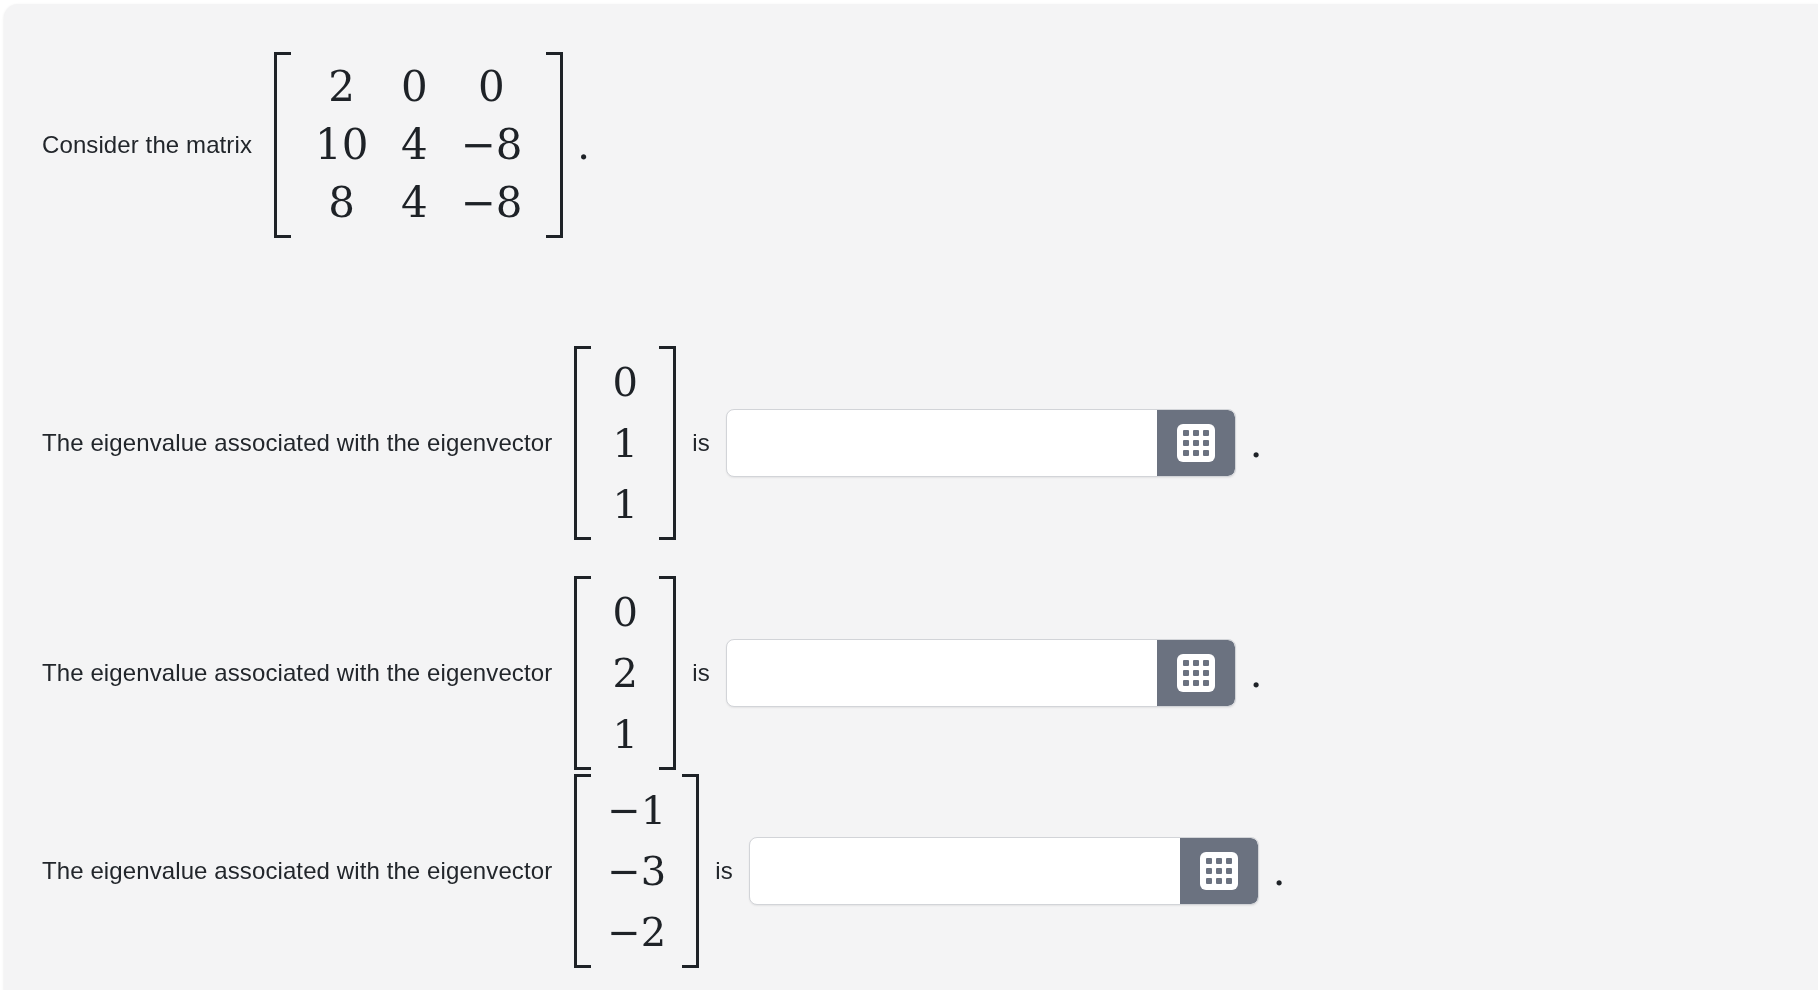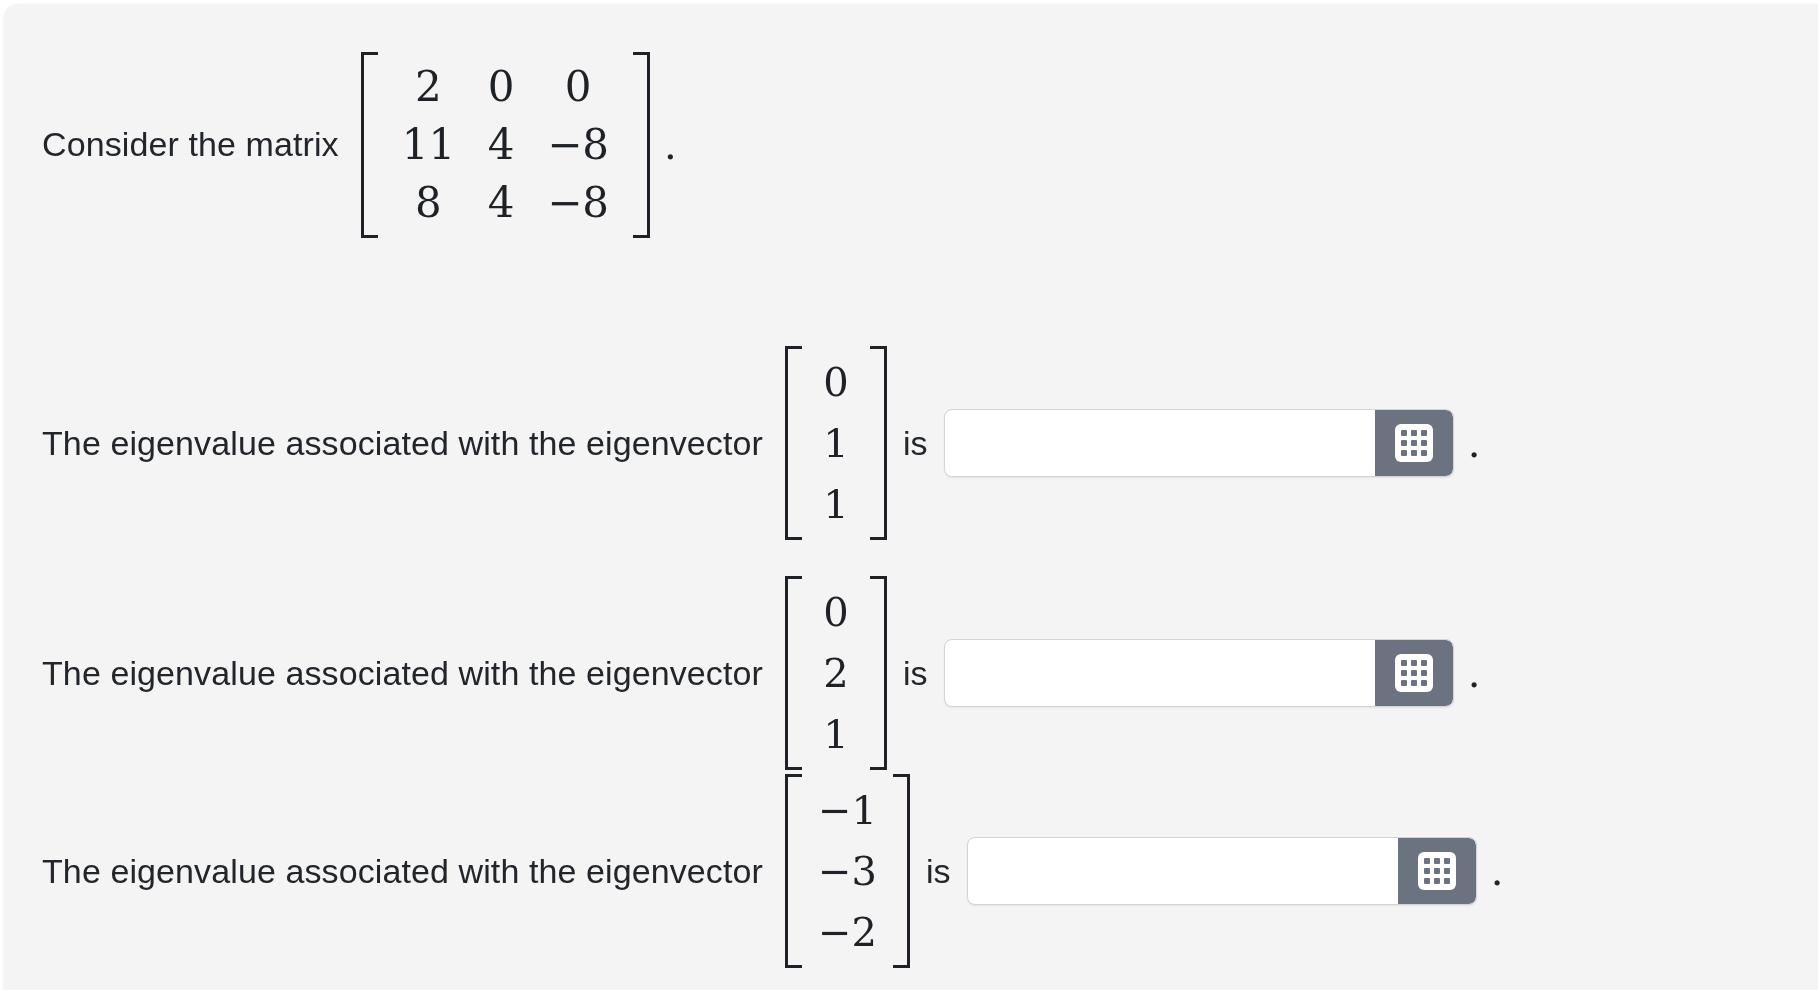--- a/index.html
+++ b/index.html
@@ -30,21 +30,21 @@
   
   .q-row {
     position: absolute;
     display: flex;
     align-items: center;
     white-space: nowrap;
   }
 
   .prose {
     font-family: "Liberation Sans", sans-serif;
-    font-size: 34px;
+    font-size: 24px;
     color: #22262b;
     letter-spacing: 0.1px;
   }
 
   
   .matrix {
     display: inline-flex;
     align-items: stretch;
     font-family: "DejaVu Serif", "Liberation Serif", serif;
     color: #1e2227;
@@ -152,21 +152,21 @@
     <span class="prose">Consider the matrix</span>
 
     <span class="gap-md"></span>
 
     <span class="matrix" id="matrix-A">
       <span class="brk left"></span>
       <span class="mgrid">
         <span class="mcell">2</span>
         <span class="mcell">0</span>
         <span class="mcell">0</span>
-        <span class="mcell">11</span>
+        <span class="mcell">10</span>
         <span class="mcell">4</span>
         <span class="mcell">−8</span>
         <span class="mcell">8</span>
         <span class="mcell">4</span>
         <span class="mcell">−8</span>
       </span>
       <span class="brk right"></span>
     </span>
 
     <span class="period">.</span>

